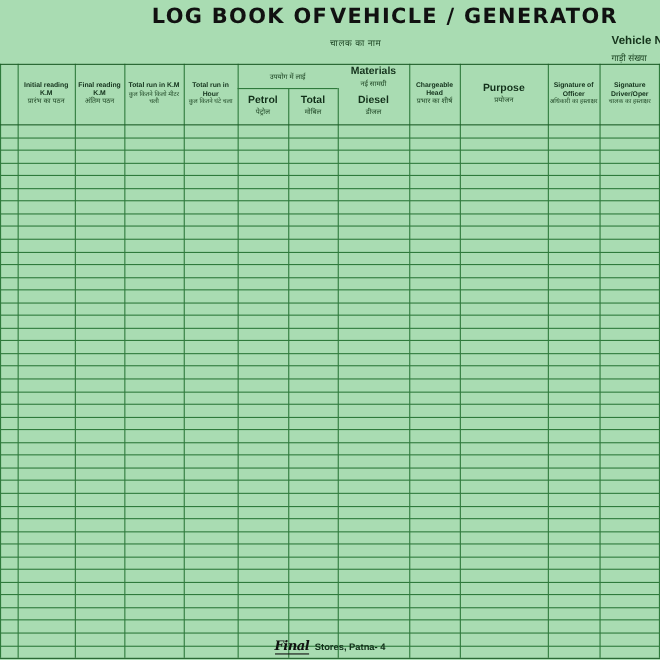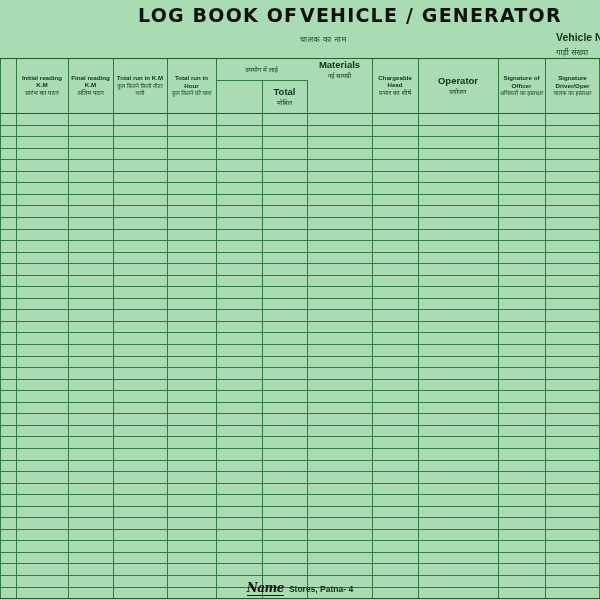--- a/index.html
+++ b/index.html
@@ -102,30 +102,38 @@
             <div class="hc-hi" style="white-space: normal;">अंतिम पठन</div>
           </div>
           <div class="hcell" style="left: 113px; width: 54px; top: 0px; height: 55px;">
             <div class="hc-en sm" style="white-space: normal;">Total run in K.M</div>
             <div class="hc-hi tiny" style="white-space: normal;">कुल कितने किलो मीटर चली</div>
           </div>
           <div class="hcell" style="left: 167px; width: 49px; top: 0px; height: 55px;">
             <div class="hc-en sm" style="white-space: normal;">Total run in Hour</div>
             <div class="hc-hi tiny" style="white-space: normal;">कुल कितने घंटे चला</div>
           </div>
+          <div class="hcell" style="left: 216px; width: 46px; top: 22px; height: 33px;">
+            <div class="hc-en">Petrol</div>
+            <div class="hc-hi" style="white-space: normal;">पेट्रोल</div>
+          </div>
           <div class="hcell" style="left: 262px; width: 45px; top: 22px; height: 33px;">
             <div class="hc-en">Total</div>
             <div class="hc-hi" style="white-space: normal;">मोबिल</div>
           </div>
+          <div class="hcell" style="left: 307px; width: 65px; top: 22px; height: 33px;">
+            <div class="hc-en">Diesel</div>
+            <div class="hc-hi" style="white-space: normal;">डीजल</div>
+          </div>
           <div class="hcell" style="left: 372px; width: 46px; top: 0px; height: 55px;">
             <div class="hc-en sm" style="white-space: normal;">Chargeable Head</div>
             <div class="hc-hi" style="white-space: normal;">प्रभार का शीर्ष</div>
           </div>
           <div class="hcell" style="left: 418px; width: 80px; top: 0px; height: 55px;">
-            <div class="hc-en">Operator</div>
+            <div class="hc-en">Purpose</div>
             <div class="hc-hi" style="white-space: normal;">प्रयोजन</div>
           </div>
           <div class="hcell" style="left: 498px; width: 47px; top: 0px; height: 55px;">
             <div class="hc-en sm" style="white-space: normal;">Signature of Officer</div>
             <div class="hc-hi tiny" style="white-space: normal;">अधिकारी का हस्ताक्षर</div>
           </div>
           <div class="hcell" style="left: 545px; width: 55px; top: 0px; height: 55px;">
             <div class="hc-en sm" style="white-space: normal;">Signature Driver/Oper</div>
             <div class="hc-hi tiny" style="white-space: normal;">चालक का हस्ताक्षर</div>
           </div>
@@ -781,17 +789,17 @@
           <div style="position: absolute; left: 372px; width: 46px; top: 0px; height: 100%;"></div>
           <div style="position: absolute; left: 418px; width: 80px; top: 0px; height: 100%;"></div>
           <div style="position: absolute; left: 498px; width: 47px; top: 0px; height: 100%;"></div>
           <div style="position: absolute; left: 545px; width: 55px; top: 0px; height: 100%;"></div>
         </div>
       </div>
   </div>
 
   <div class="footer">
     <span class="foot-inner">
-      <span class="logo">Name</span>
+      <span class="logo">Final</span>
       <span class="foot-txt">Stores, Patna- 4</span>
     </span>
   </div>
 </div>
 
 </body></html>

